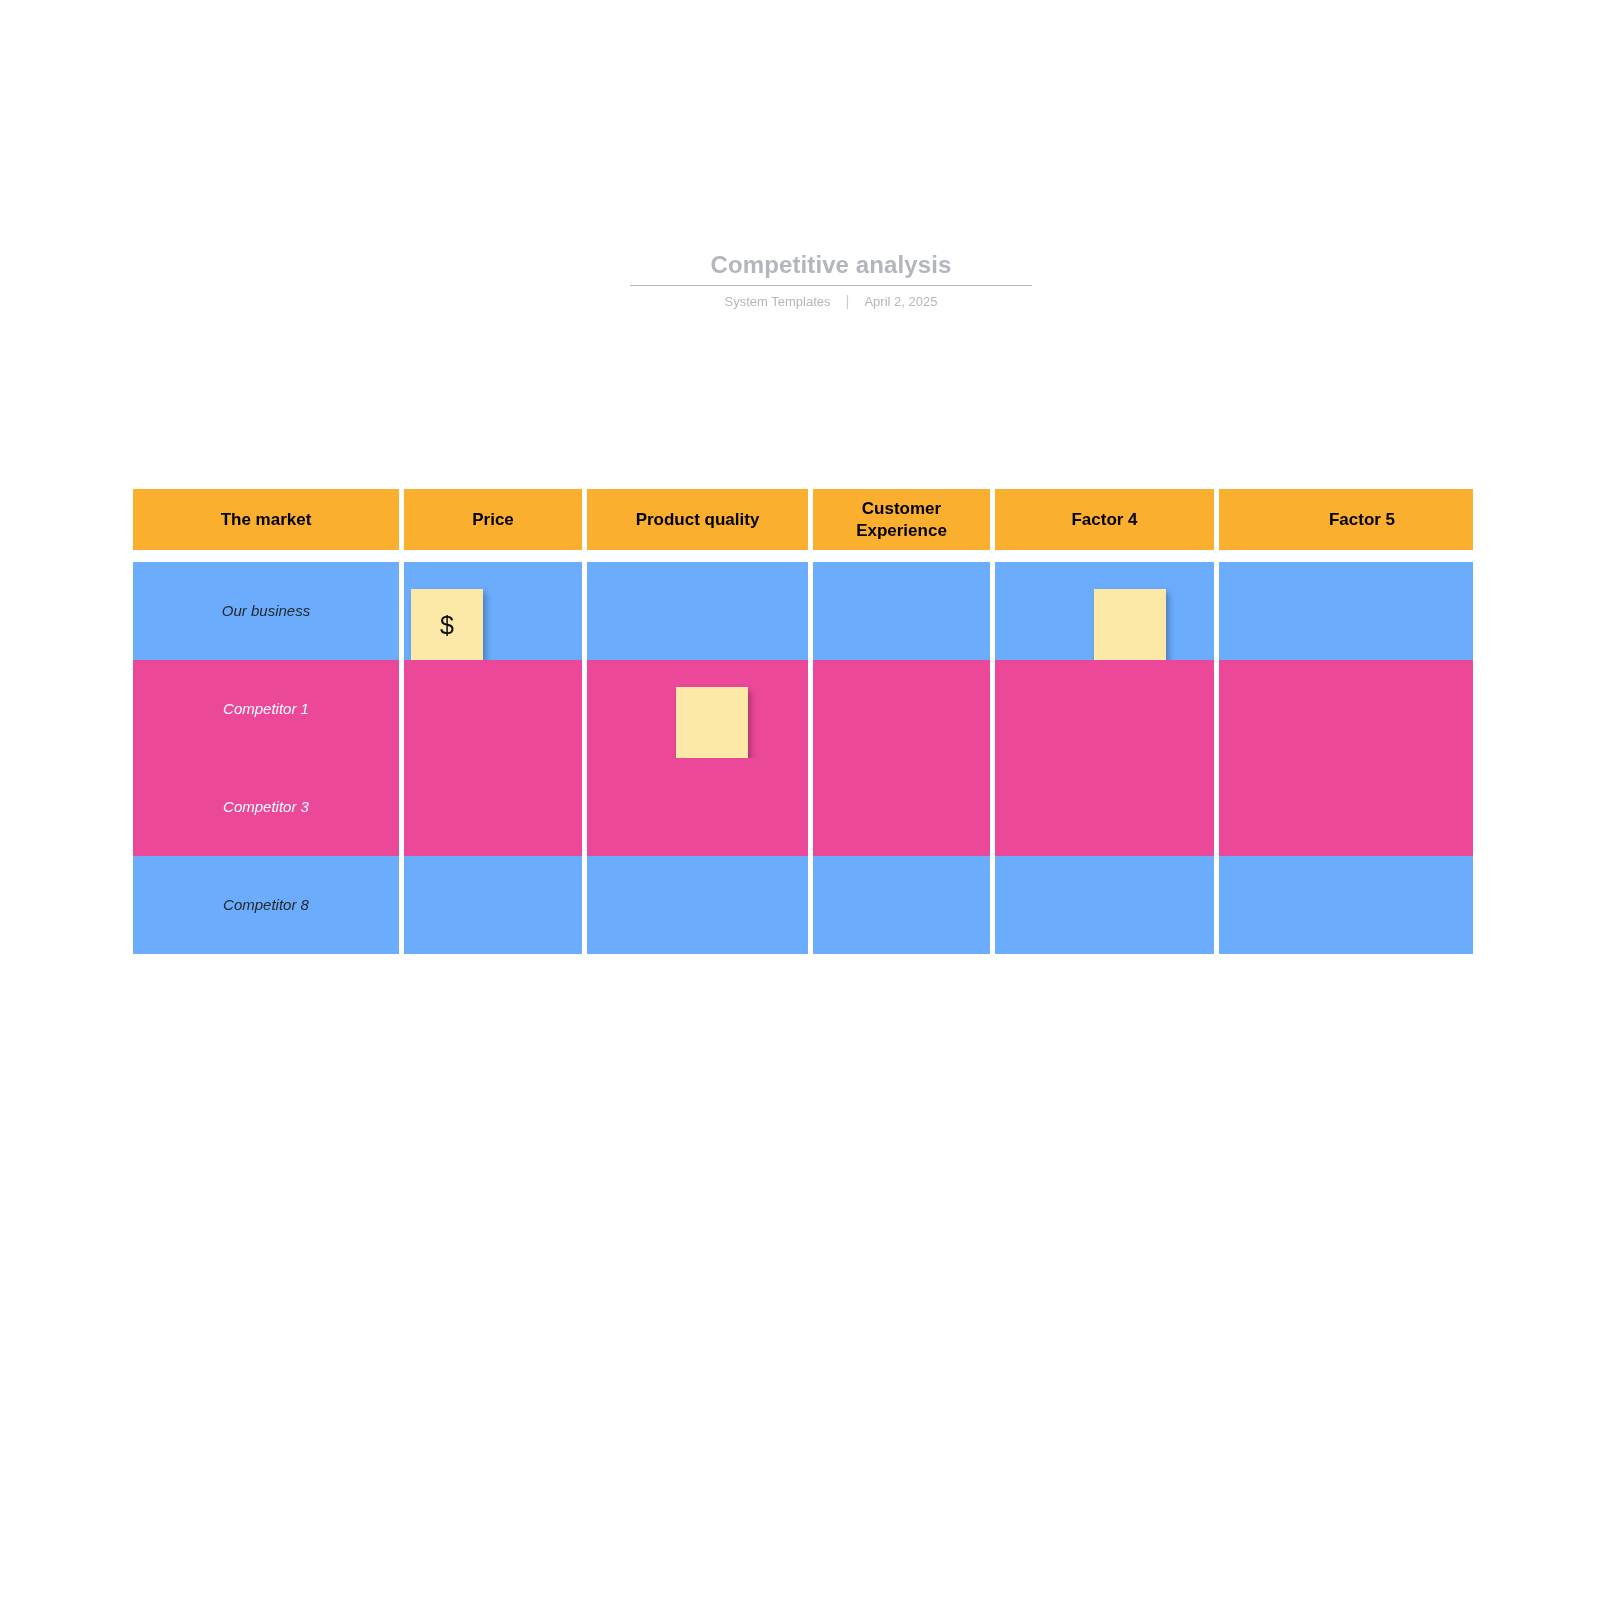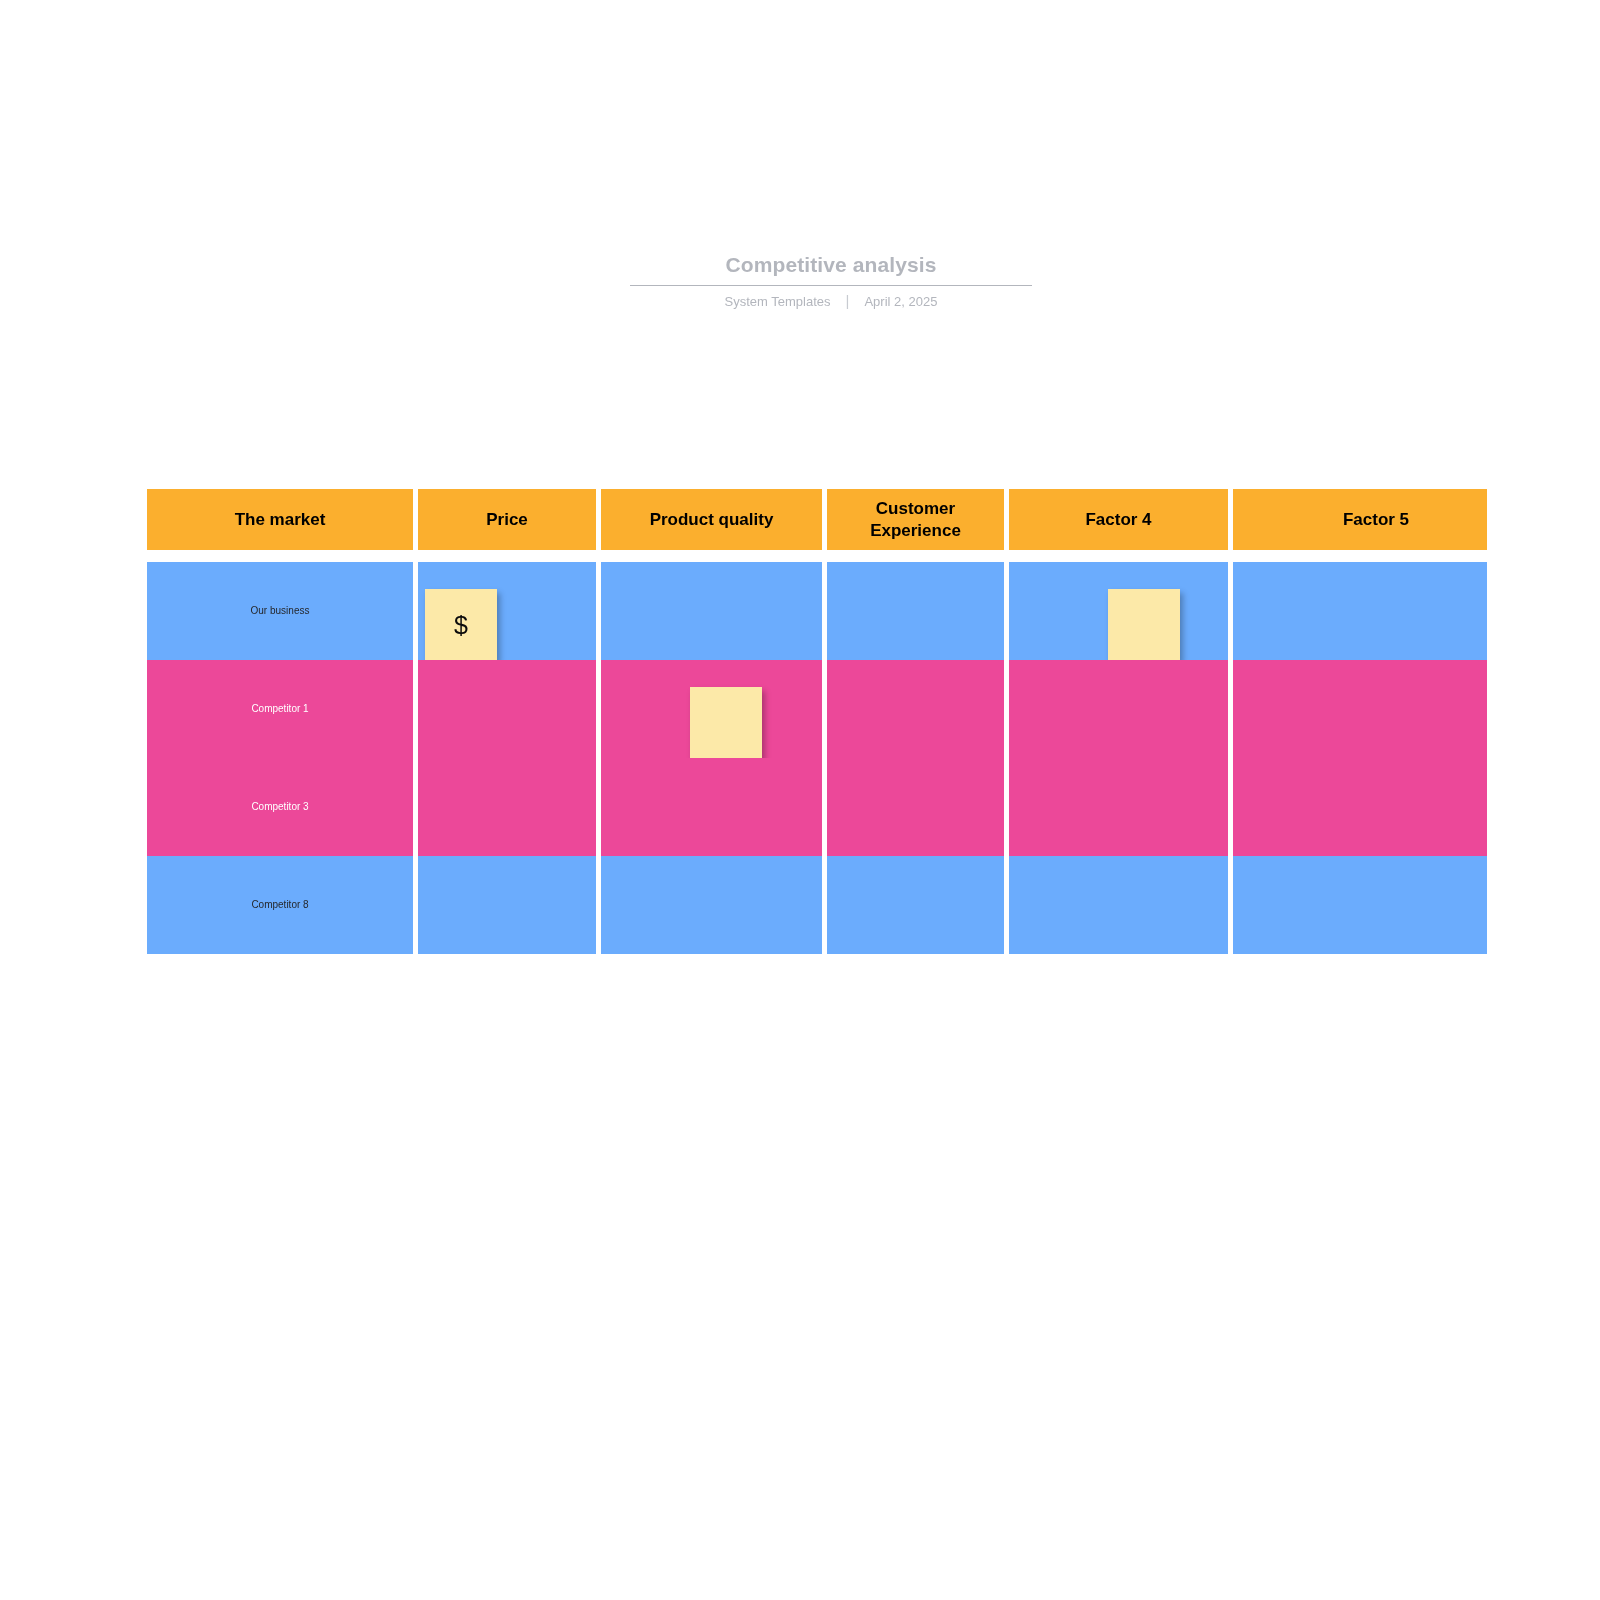--- a/index.html
+++ b/index.html
@@ -18,21 +18,21 @@
 
   
   .doc-header {
     position: absolute;
     left: 630px;
     top: 250px;
     width: 402px;
     text-align: center;
   }
   .doc-title {
-    font-size: 21px;
+    font-size: 24px;
     font-weight: bold;
     color: #b3b6bd;
     letter-spacing: 0.1px;
     line-height: 30px;
     padding-bottom: 5px;
     border-bottom: 1.5px solid #b3b6bd;
   }
   .doc-meta {
     margin-top: 8px;
     font-size: 13px;
@@ -54,21 +54,20 @@
   
   .board {
     position: absolute;
     left: 133px;
     top: 489px;
     width: 1412px;
   }
   .grid-row {
     display: flex;
     width: 100%;
-    margin-left: 14px;
   }
   .grid-row.header-row {
     height: 61px;
     margin-bottom: 12px;
   }
   .grid-row.body-row {
     height: 98px;
   }
   .cell {
     box-sizing: border-box;
@@ -104,21 +103,21 @@
     align-items: center;
     justify-content: center;
     text-align: center;
     font-size: 15px;
     line-height: 20px;
     padding: 0 8px;
   }
   .row-light .body-cell { background: #6bacfd; color: #25282d; }
   .row-dark  .body-cell { background: #ec4899; color: #ffffff; }
 
-  .label-cell { font-size: 10px; }
+  .label-cell { font-size: 15px; font-style: italic; }
 
   
   .note {
     position: absolute;
     width: 72px;
     height: 72px;
     background: #fce9a8;
     box-shadow: 3px 4px 6px rgba(0,0,0,0.28);
     display: flex;
     align-items: center;

